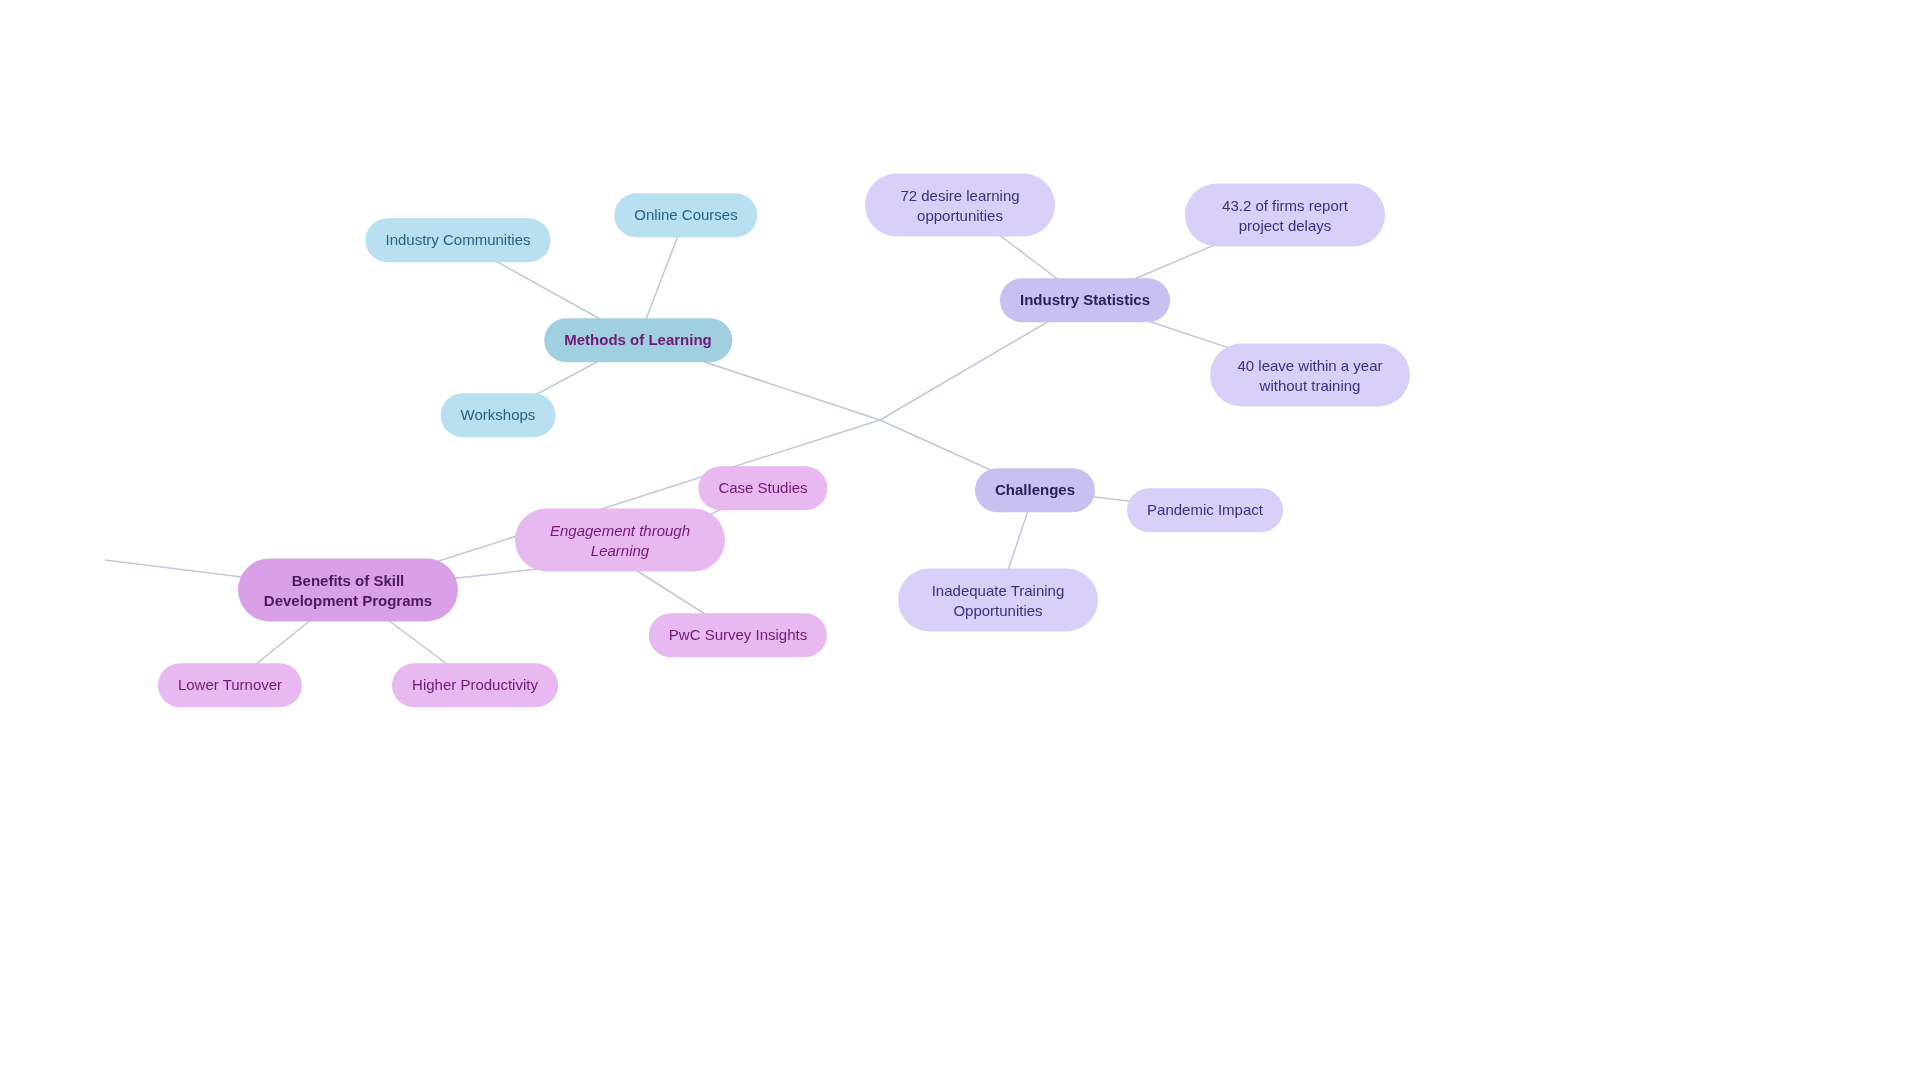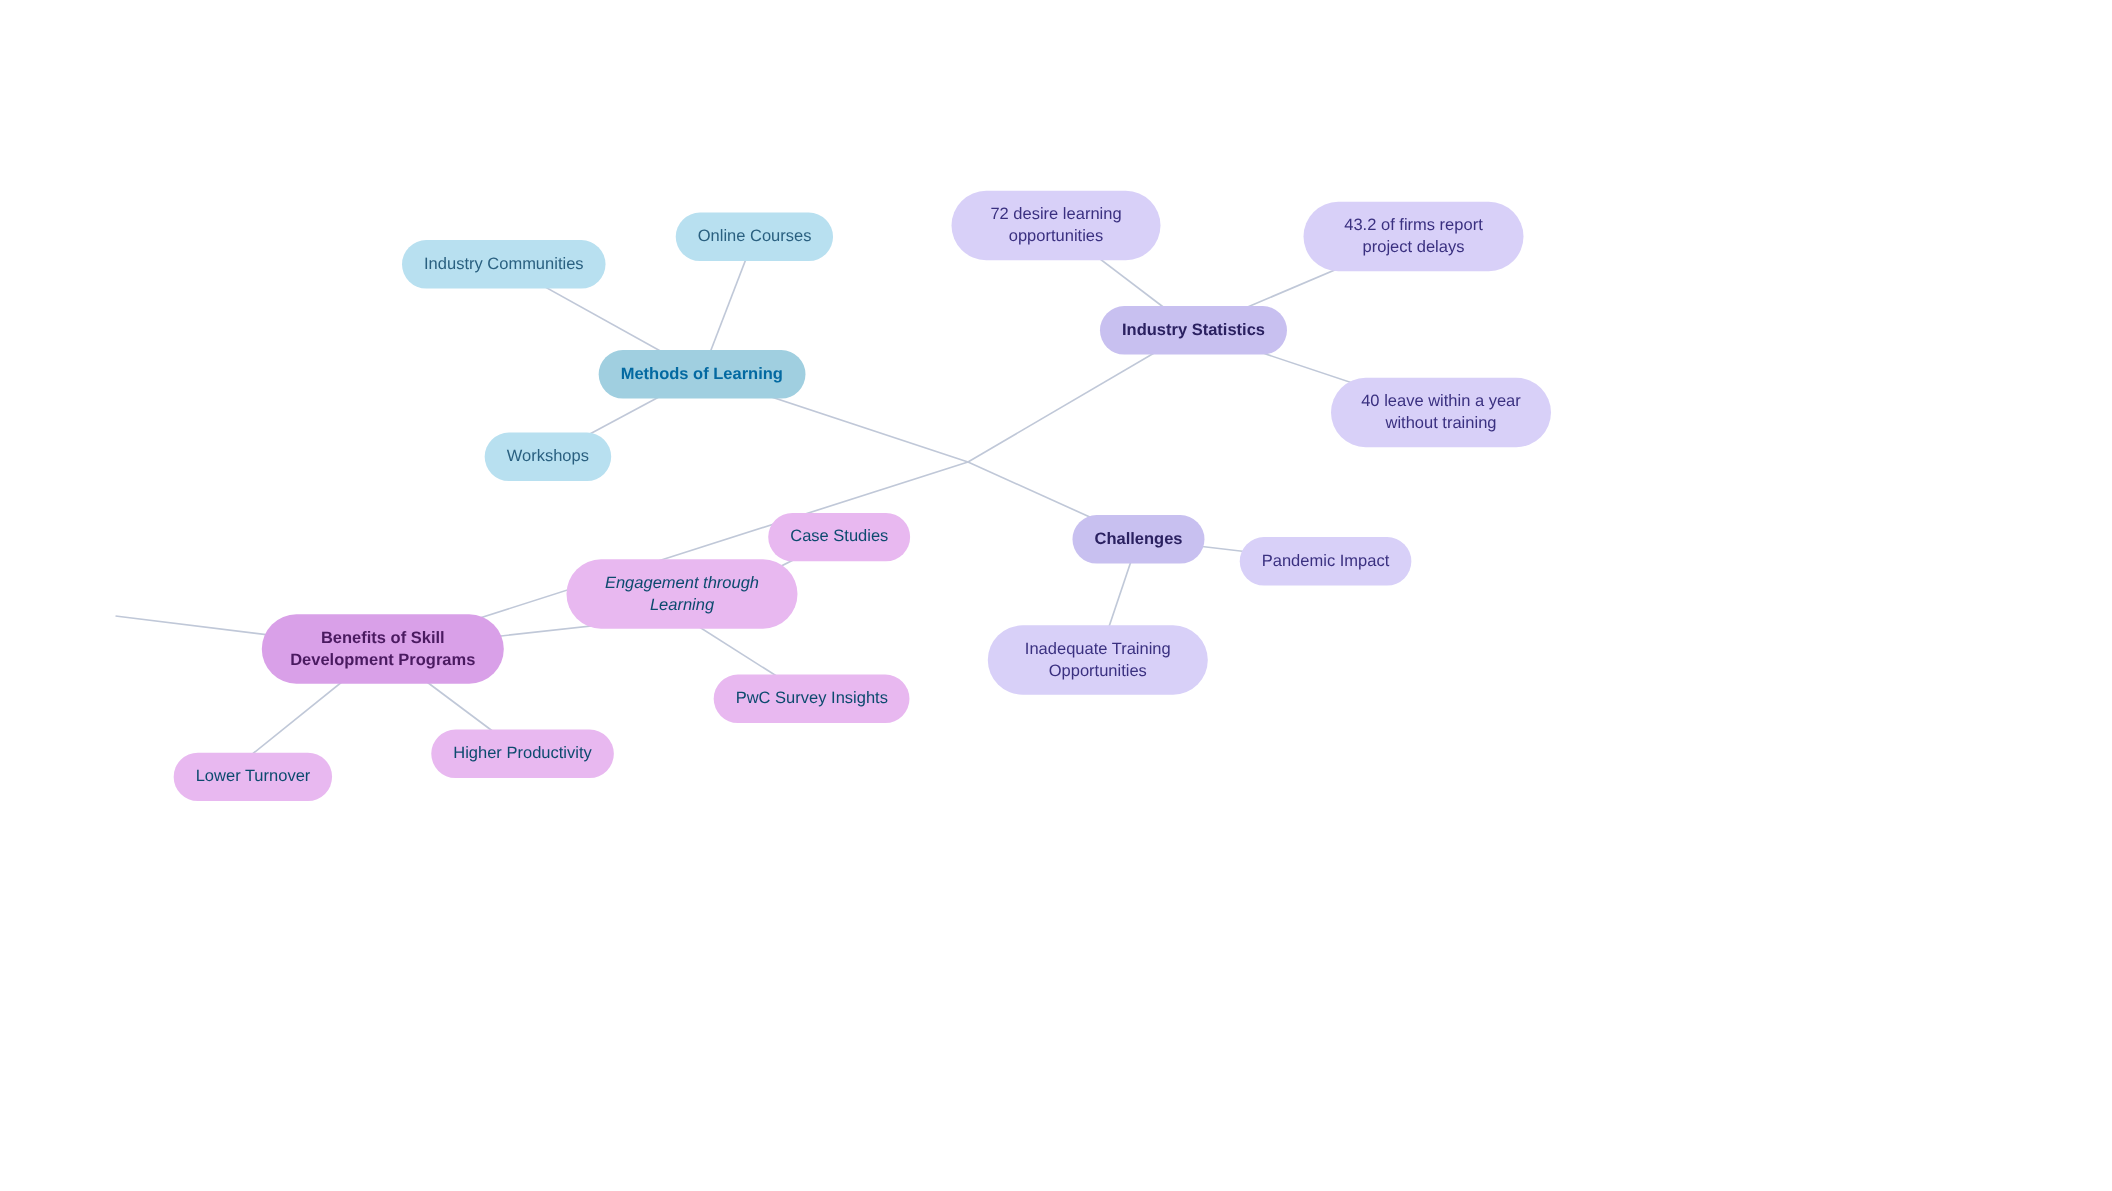--- a/index.html
+++ b/index.html
@@ -47,26 +47,26 @@
       padding: 18px 22px;
       border-radius: 20px;
     }
     .node-blue {
       background: #b8e0f0;
       color: #2a6080;
       border: none;
     }
     .node-blue-dark {
       background: #a0cfe0;
-      color: #0369a1;
+      color: #701a75;
       font-weight: 600;
     }
     .node-purple {
       background: #e8b8f0;
-      color: #0c4a6e;
+      color: #701a75;
       border: none;
     }
     .node-purple-dark {
       background: #d9a0e8;
       color: #4a1a60;
       font-weight: 600;
     }
     .node-lavender {
       background: #d8d0f8;
       color: #3a3080;
@@ -106,18 +106,18 @@
     <div class="node node-blue" style="left: 458px; top: 240px;">Industry Communities</div>
     <div class="node node-blue" style="left: 498px; top: 415px; text-align: center;">Workshops</div>
     <div class="node node-lavender-dark" style="left: 1085px; top: 300px;">Industry Statistics</div>
     <div class="node node-lavender" style="left: 960px; top: 205px; width: 190px;">72 desire learning opportunities</div>
     <div class="node node-lavender" style="left: 1285px; top: 215px; width: 200px;">43.2 of firms report project delays</div>
     <div class="node node-lavender" style="left: 1310px; top: 375px; width: 200px;">40 leave within a year without training</div>
     <div class="node node-lavender-dark" style="left: 1035px; top: 490px;">Challenges</div>
     <div class="node node-lavender" style="left: 1205px; top: 510px;">Pandemic Impact</div>
     <div class="node node-lavender" style="left: 998px; top: 600px; width: 200px;">Inadequate Training Opportunities</div>
     <div class="node node-purple-dark" style="left: 348px; top: 590px; width: 220px;">Benefits of Skill Development Programs</div>
-    <div class="node node-purple" style="left: 230px; top: 706px; text-align: center;">Lower Turnover</div>
+    <div class="node node-purple" style="left: 230px; top: 685px; text-align: center;">Lower Turnover</div>
     <div class="node node-purple" style="left: 475px; top: 685px;">Higher Productivity</div>
     <div class="node node-purple" style="left: 620px; top: 540px; width: 210px; font-style: italic;">Engagement through Learning</div>
     <div class="node node-purple" style="left: 763px; top: 488px;">Case Studies</div>
     <div class="node node-purple" style="left: 738px; top: 635px;">PwC Survey Insights</div>
   </div>
 
 </body></html>

